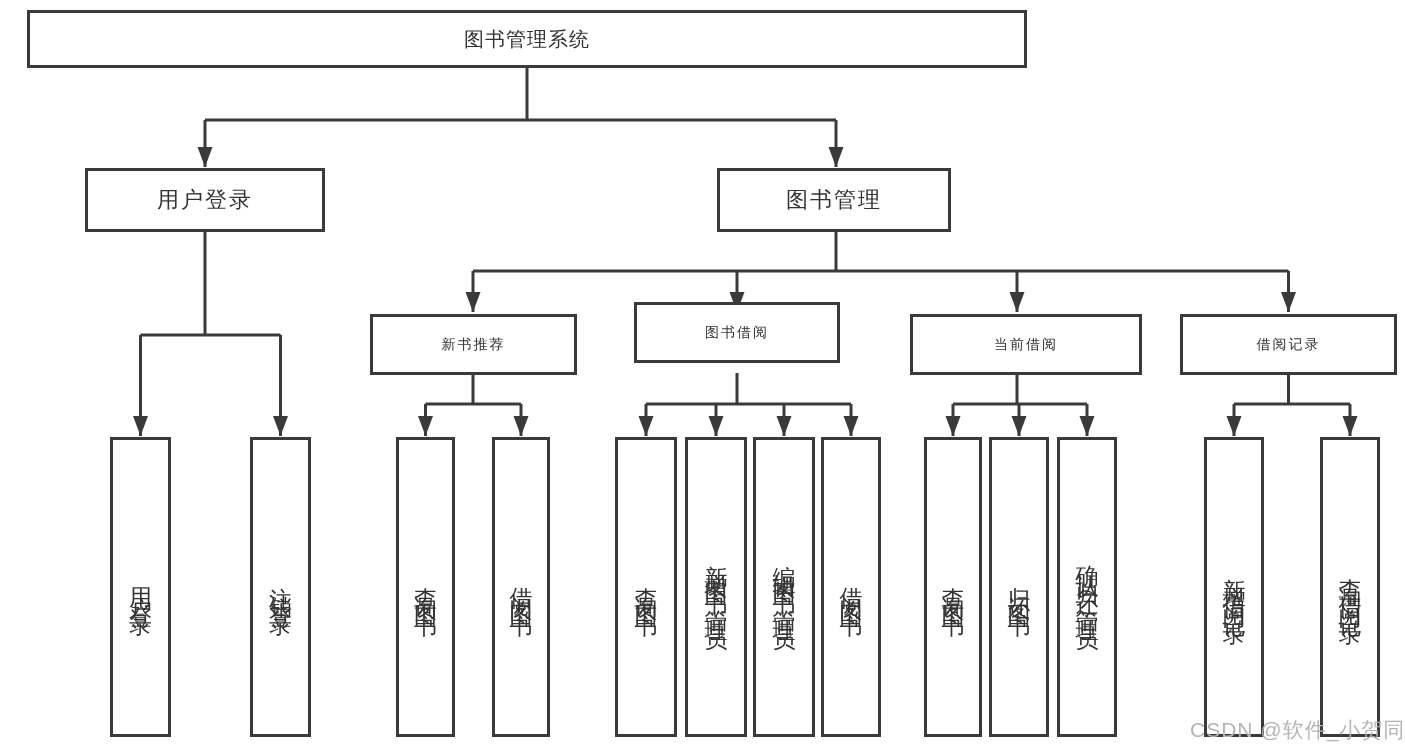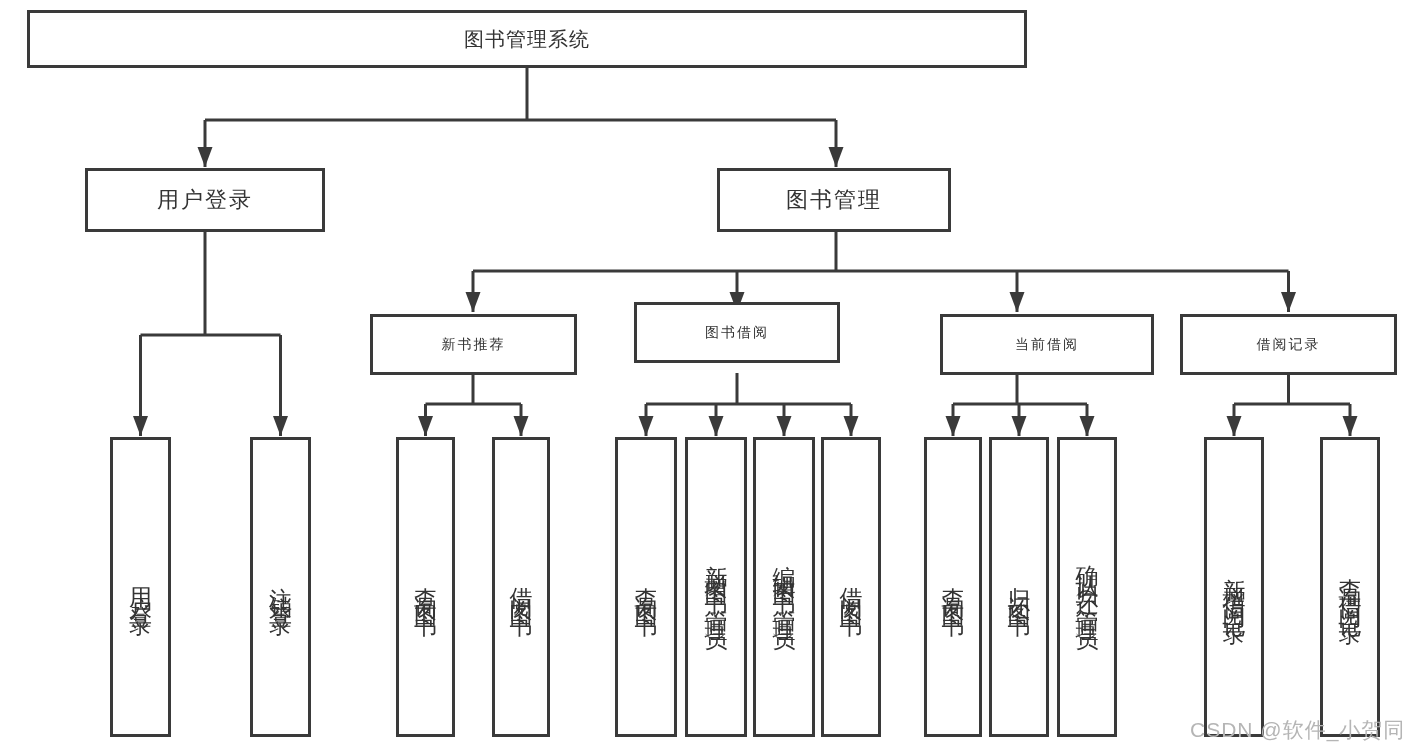--- a/index.html
+++ b/index.html
@@ -112,21 +112,21 @@
   <div class="node branch-node" style="left:710px;top:168px;width:234px;height:64px">
     <span class="lbl">图书管理</span>
   </div>
 
   <div class="node sub-node" style="left:363px;top:314px;width:207px;height:61px">
     <span class="lbl">新书推荐</span>
   </div>
   <div class="node sub-node" style="left:627px;top:302px;width:206px;height:61px">
     <span class="lbl">图书借阅</span>
   </div>
-  <div class="node sub-node" style="left:933px;top:314px;width:214px;height:61px">
+  <div class="node sub-node" style="left:903px;top:314px;width:232px;height:61px">
     <span class="lbl">当前借阅</span>
   </div>
   <div class="node sub-node" style="left:1173px;top:314px;width:217px;height:61px">
     <span class="lbl">借阅记录</span>
   </div>
 
   <div class="node leaf-node" style="left:103px;top:437px;width:61px;height:300px">
     <span class="lbl">用户登录</span>
   </div>
   <div class="node leaf-node" style="left:243px;top:437px;width:61px;height:300px">

